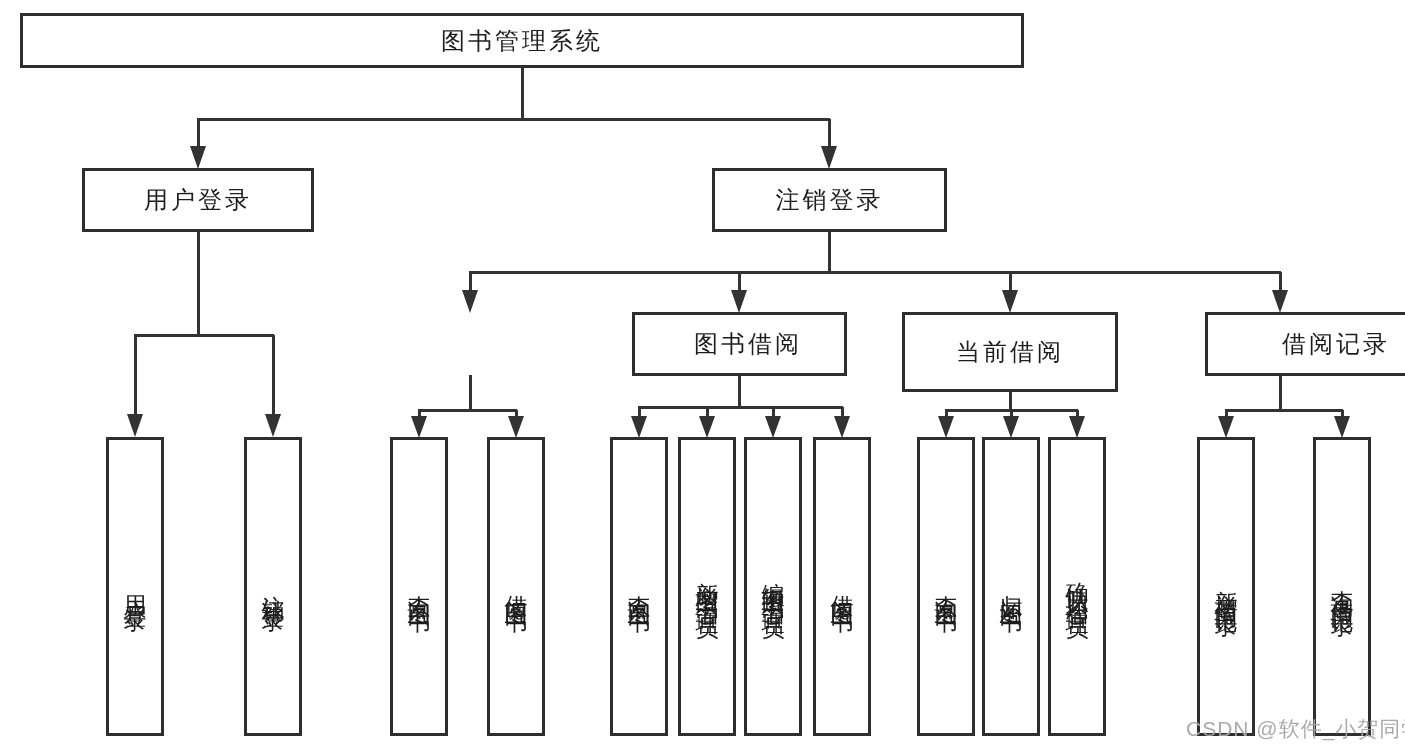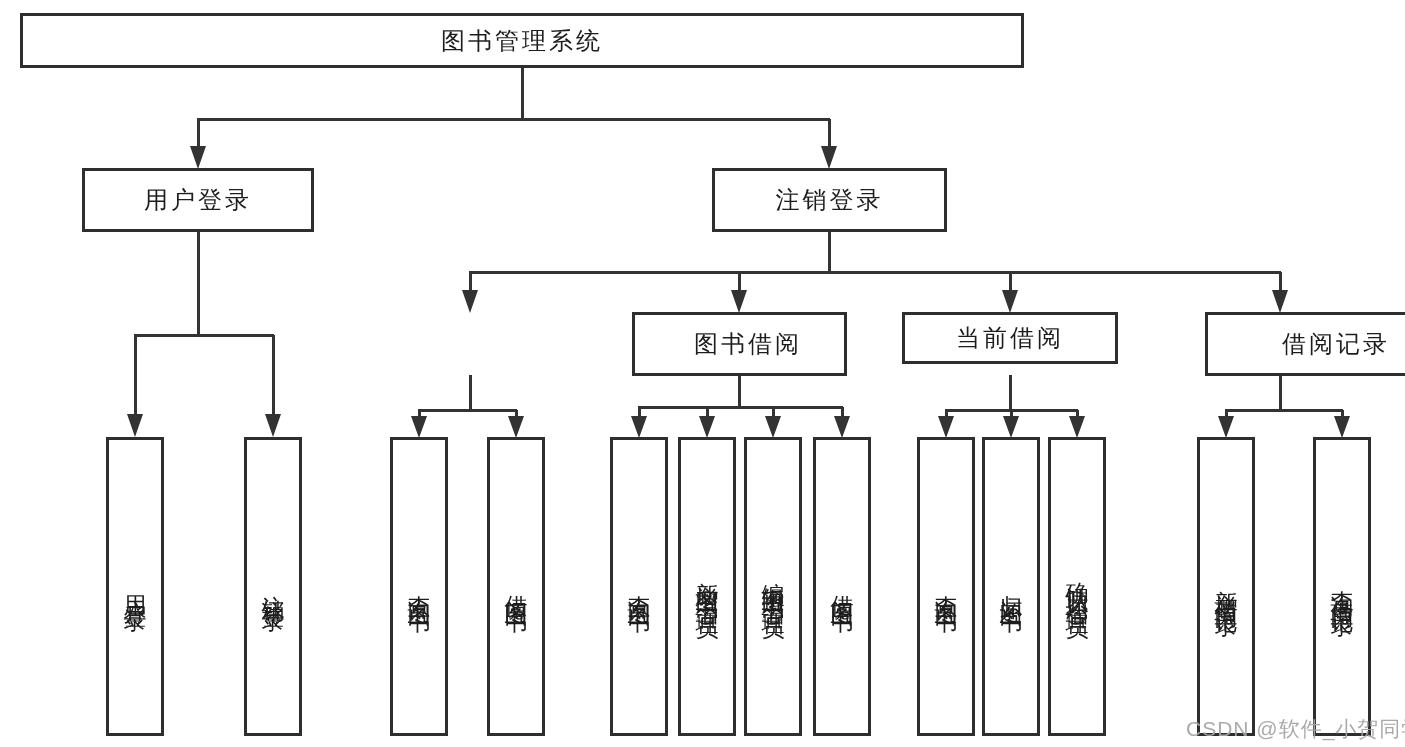--- a/index.html
+++ b/index.html
@@ -76,21 +76,21 @@
       M1334,416 H1350 L1342,438 Z
     "></path>
   </svg>
 
   <div class="node" style="left:20px; top:13px; width:1004px; height:55px;">图书管理系统</div>
 
   <div class="node" style="left:82px; top:168px; width:232px; height:64px;">用户登录</div>
   <div class="node" style="left:712px; top:168px; width:235px; height:64px;">注销登录</div>
 
   <div class="node" style="left:632px; top:312px; width:215px; height:64px;padding-left:17px;">图书借阅</div>
-  <div class="node" style="left:902px; top:312px; width:216px; height:52px;">当前借阅</div>
+  <div class="node" style="left:902px; top:312px; width:216px; height:80px;">当前借阅</div>
   <div class="node" style="left:1205px; top:312px; width:262px; height:64px;">借阅记录</div>
 
   <div class="node leaf" style="left:106px;">用户登录</div>
   <div class="node leaf" style="left:244px;">注销登录</div>
 
   <div class="node leaf" style="left:390px;">查询图书</div>
   <div class="node leaf" style="left:487px;">借阅图书</div>
 
   <div class="node leaf" style="left:610px;">查询图书</div>
   <div class="node leaf" style="left:678px;">新增图书（管理员）</div>

